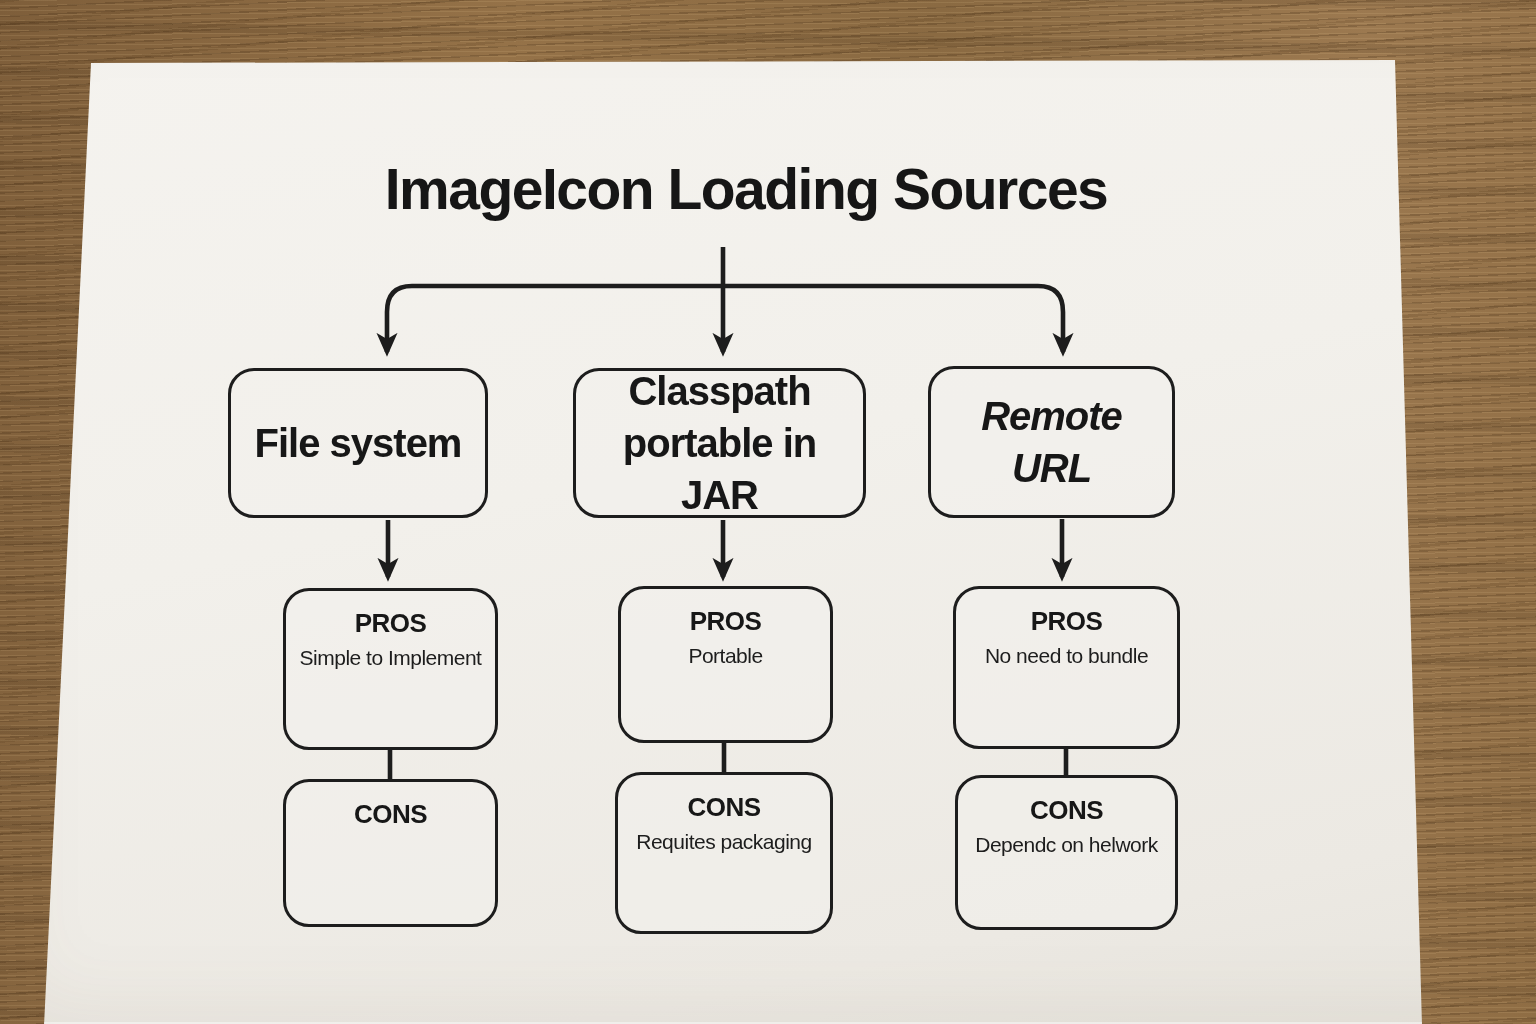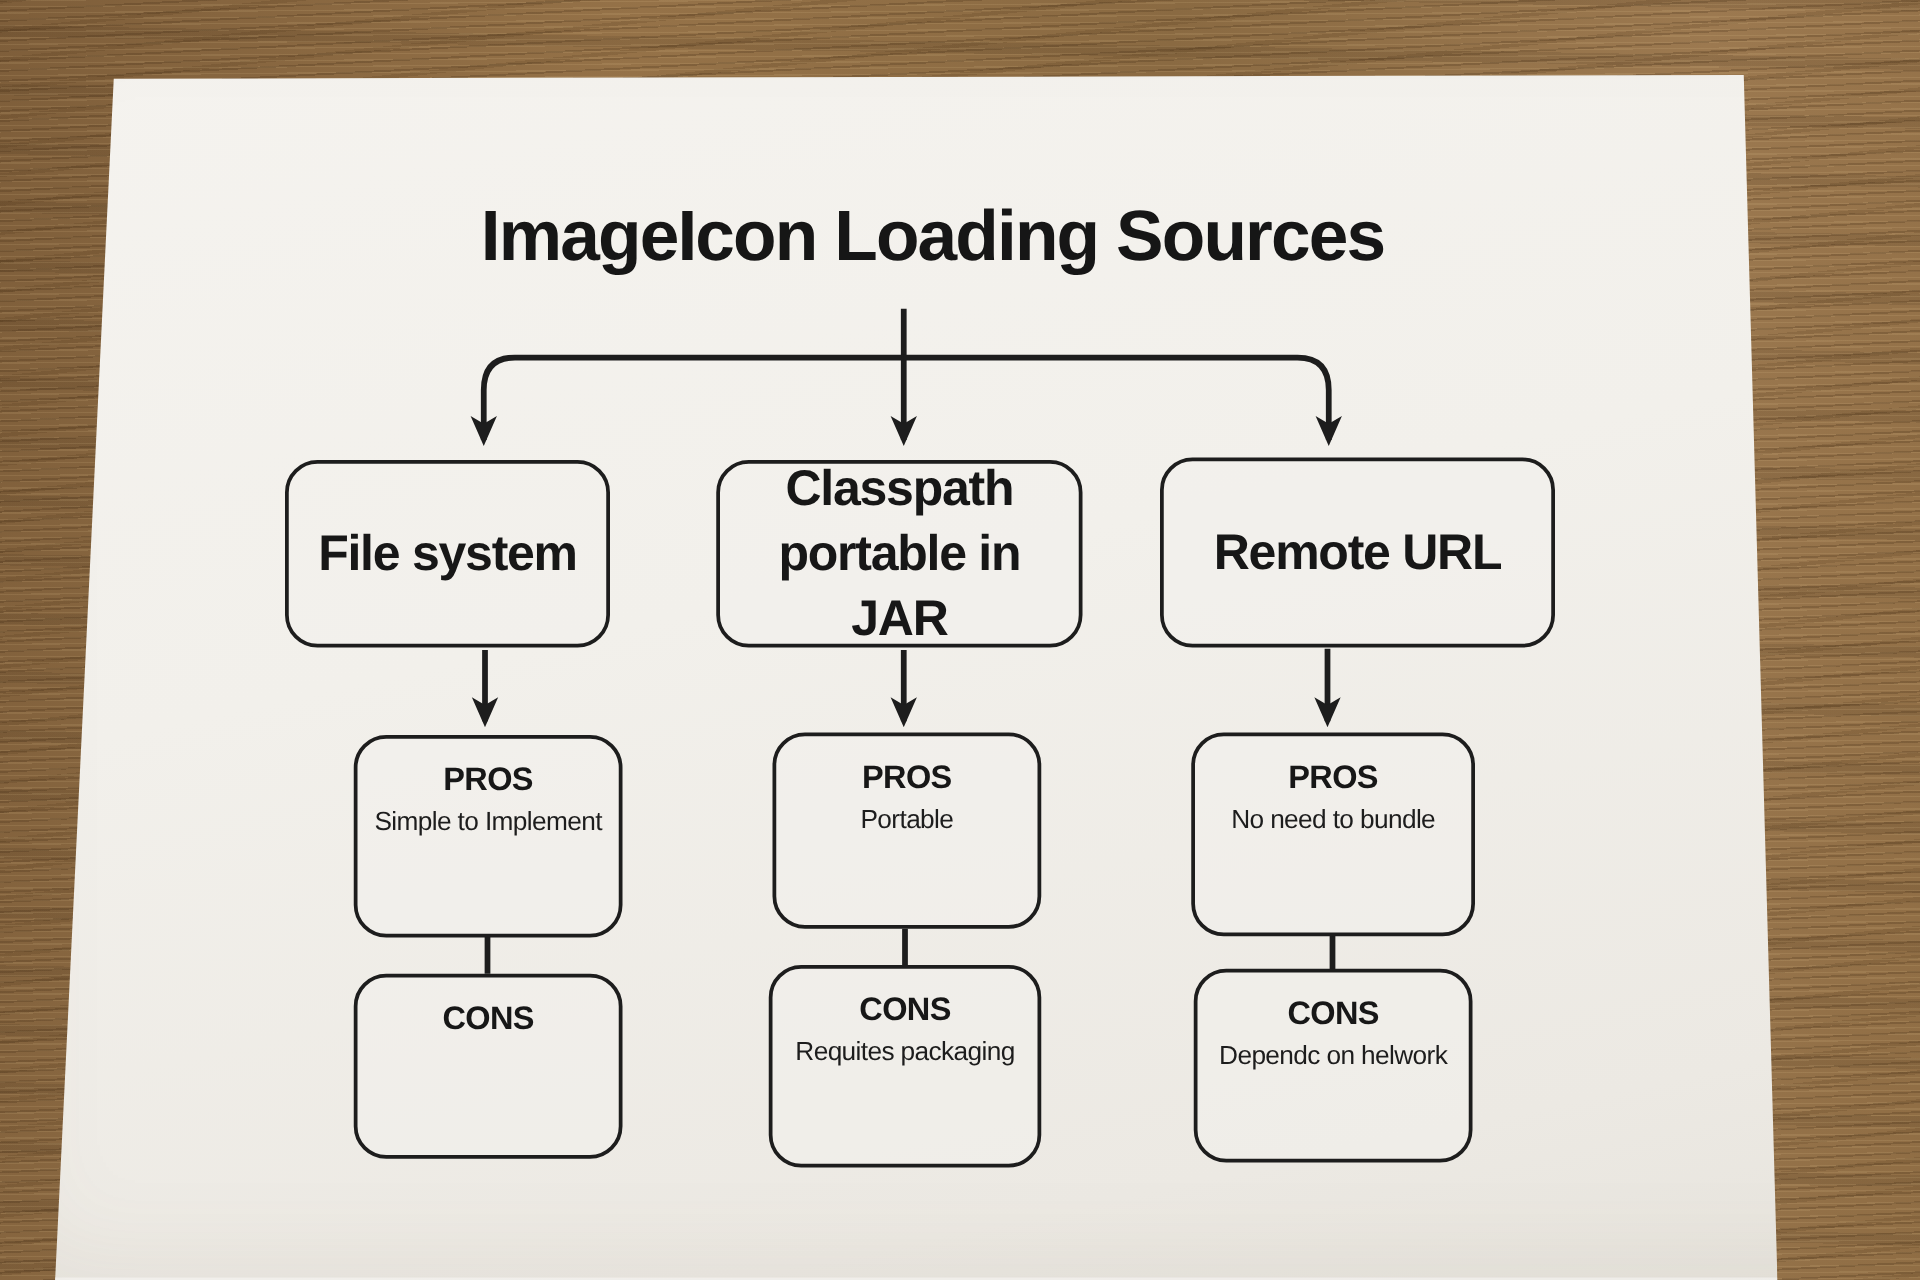--- a/index.html
+++ b/index.html
@@ -110,21 +110,21 @@
   </div>
   <div class="box pc" style="left:618px;top:586px;width:215px;height:157px;">
     <div class="pc-head">PROS</div>
     <div class="pc-body">Portable</div>
   </div>
   <div class="box pc" style="left:615px;top:772px;width:218px;height:162px;">
     <div class="pc-head">CONS</div>
     <div class="pc-body">Requites packaging</div>
   </div>
 
-  <div class="box" style="left:928px;top:366px;width:316px;height:152px;">
+  <div class="box" style="left:928px;top:366px;width:247px;height:152px;font-style:italic;">
     <div class="src-label">Remote URL</div>
   </div>
   <div class="box pc" style="left:953px;top:586px;width:227px;height:163px;">
     <div class="pc-head">PROS</div>
     <div class="pc-body">No need to bundle</div>
   </div>
   <div class="box pc" style="left:955px;top:775px;width:223px;height:155px;">
     <div class="pc-head">CONS</div>
     <div class="pc-body">Dependc on helwork</div>
   </div>

